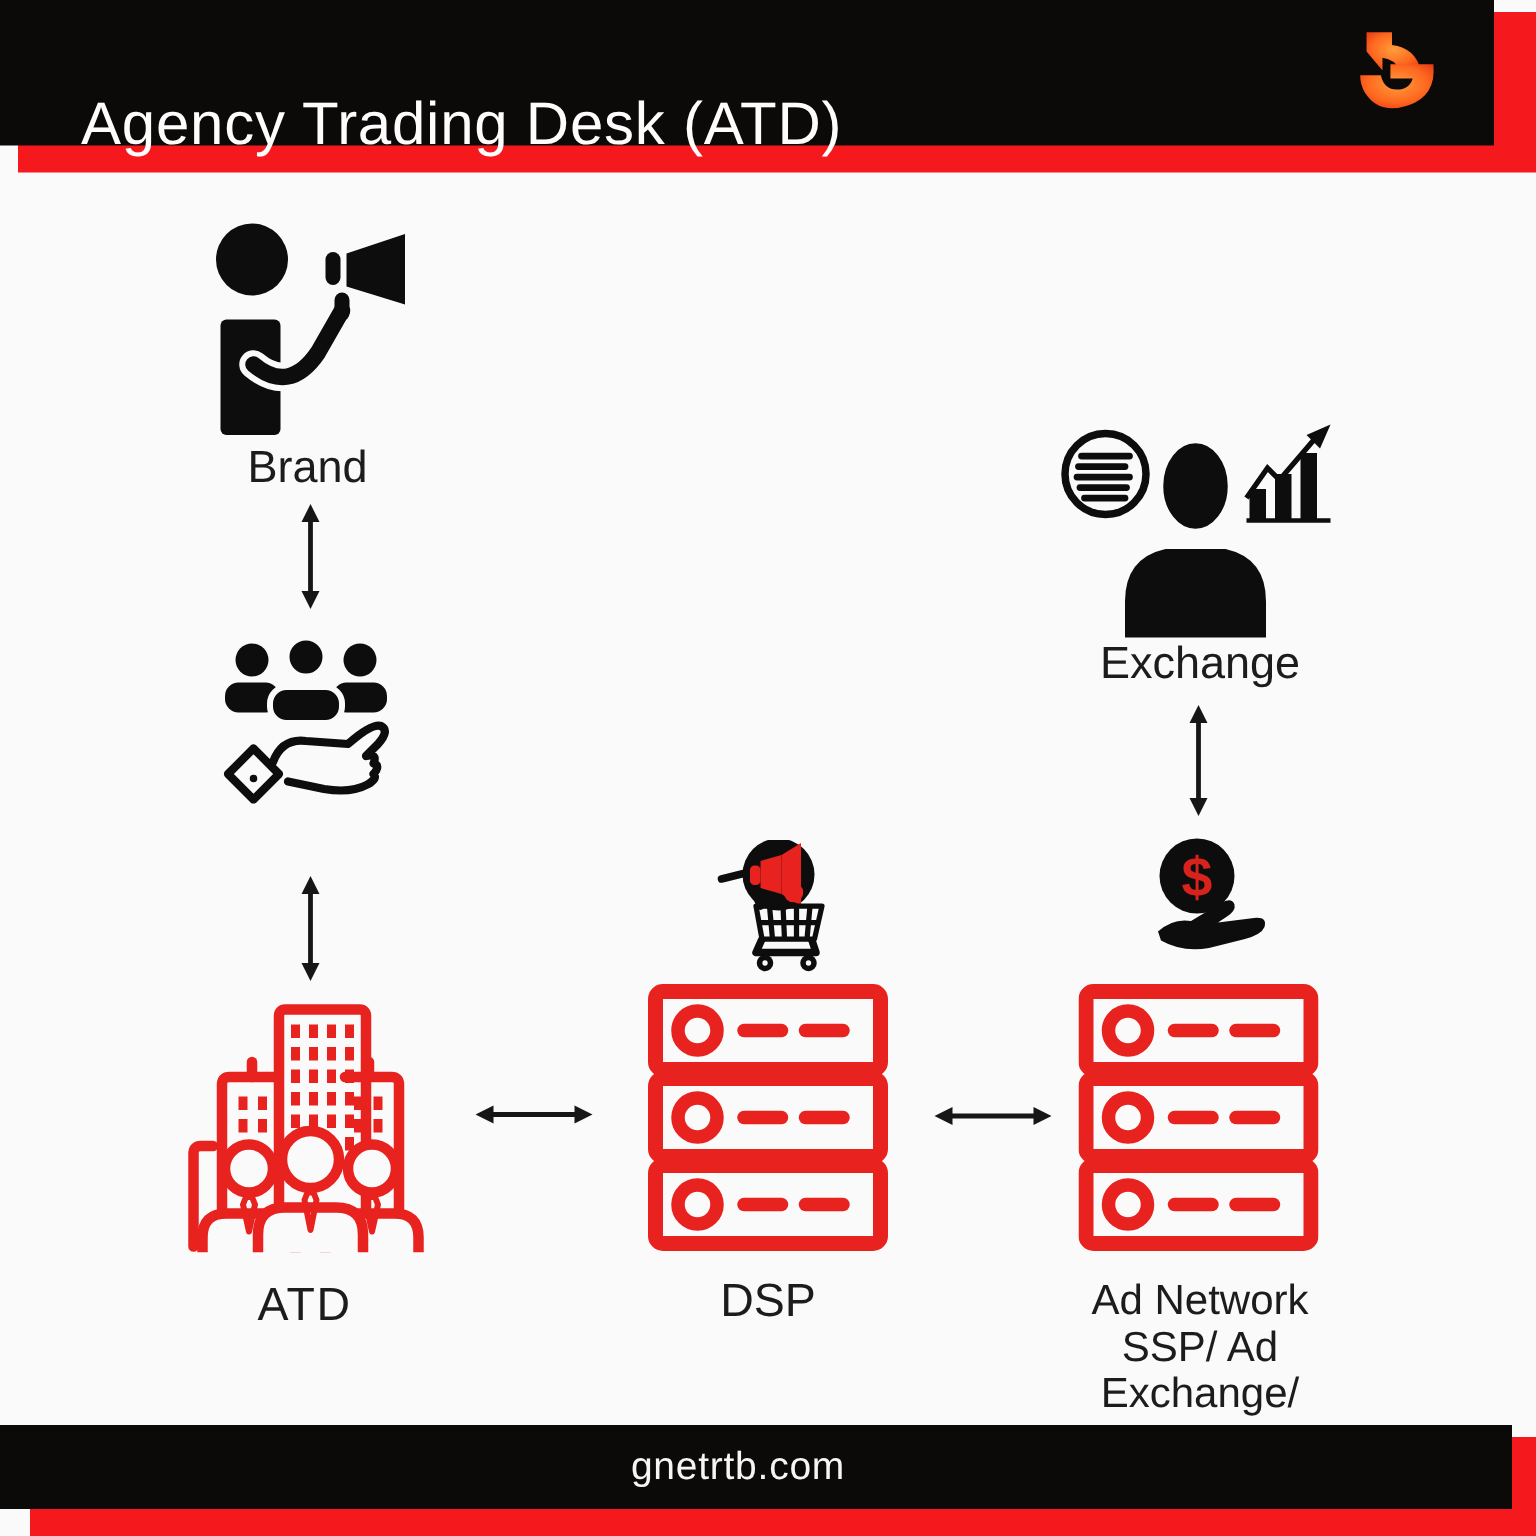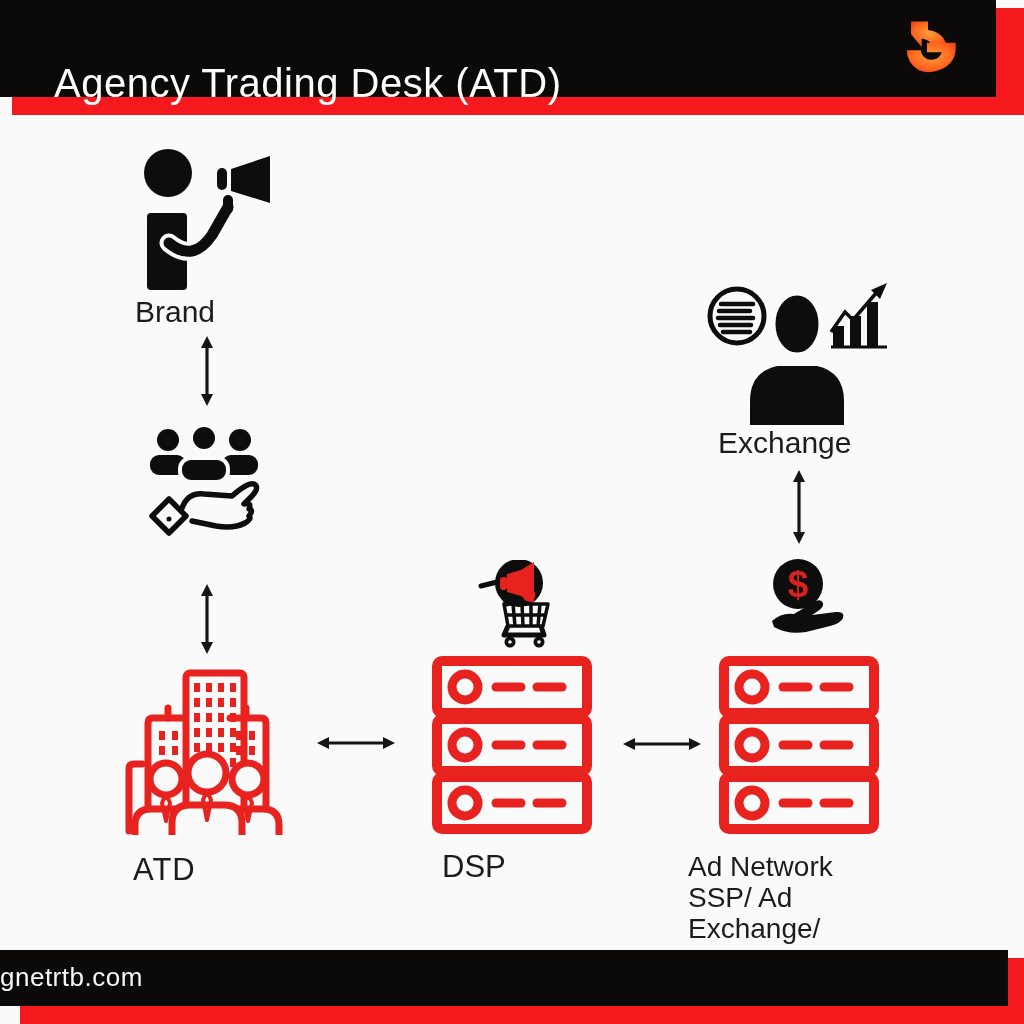--- a/index.html
+++ b/index.html
@@ -7,24 +7,24 @@
         font-family:"Liberation Sans",sans-serif;overflow:hidden;}
   .abs{position:absolute;}
   
   .bar-red{background:var(--bar-red,#f5191d);}
   .bar-black{background:var(--bar-black,#0c0909);}
   .header-red{left:12px;top:8px;width:1012px;height:107px;}
   .header-black{left:0;top:0;width:996px;height:97px;}
   .title{left:54px;top:0;height:97px;line-height:100px;font-size:40px;color:#fdfdfd;letter-spacing:.5px;white-space:nowrap;margin-top:33px;}
   .logo{left:893px;top:12px;width:70px;height:70px;}
   .footer-red{left:20px;top:958px;width:1004px;height:66px;}
-  .footer-black{left:0;top:950px;width:1008px;height:56px;text-align:left;}
+  .footer-black{left:0;top:950px;width:1008px;height:56px;text-align:center;}
   .website{line-height:55px;font-size:26px;color:#f5f5f5;padding-right:24px;letter-spacing:.5px;}
   
-  .lbl{position:absolute;text-align:left;color:var(--text,#1c1c1c);font-size:30px;}
+  .lbl{position:absolute;text-align:center;color:var(--text,#1c1c1c);font-size:30px;}
   .lbl.bold{font-weight:normal;font-size:31px;letter-spacing:1px;}
   .lbl.small{font-size:28px;line-height:31px;}
   
   .arrow line{stroke:#161616;stroke-width:3.2px;}
   .arrow polygon{fill:#161616;}
   
   .server rect{fill:none;stroke:var(--icon-red,#e8221e);stroke-width:10px;}
   .server circle{fill:none;stroke:var(--icon-red,#e8221e);stroke-width:9px;}
   .server .sd line{stroke:var(--icon-red,#e8221e);stroke-width:9px;stroke-linecap:round;}
   .server .st line{stroke:var(--icon-red,#e8221e);stroke-width:10px;}

